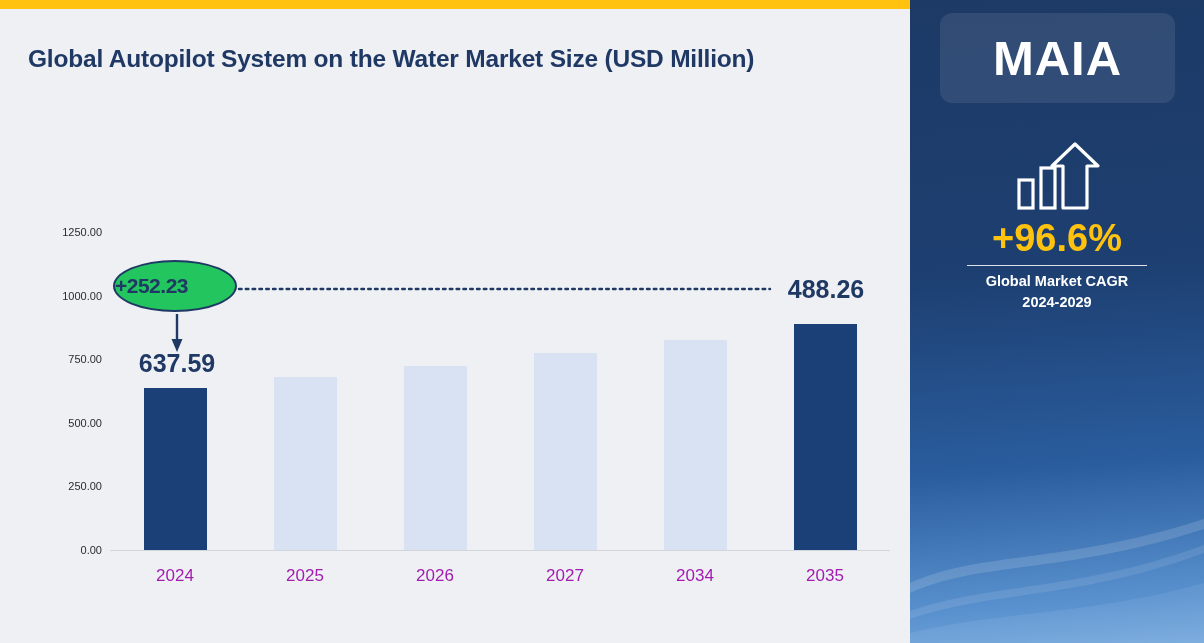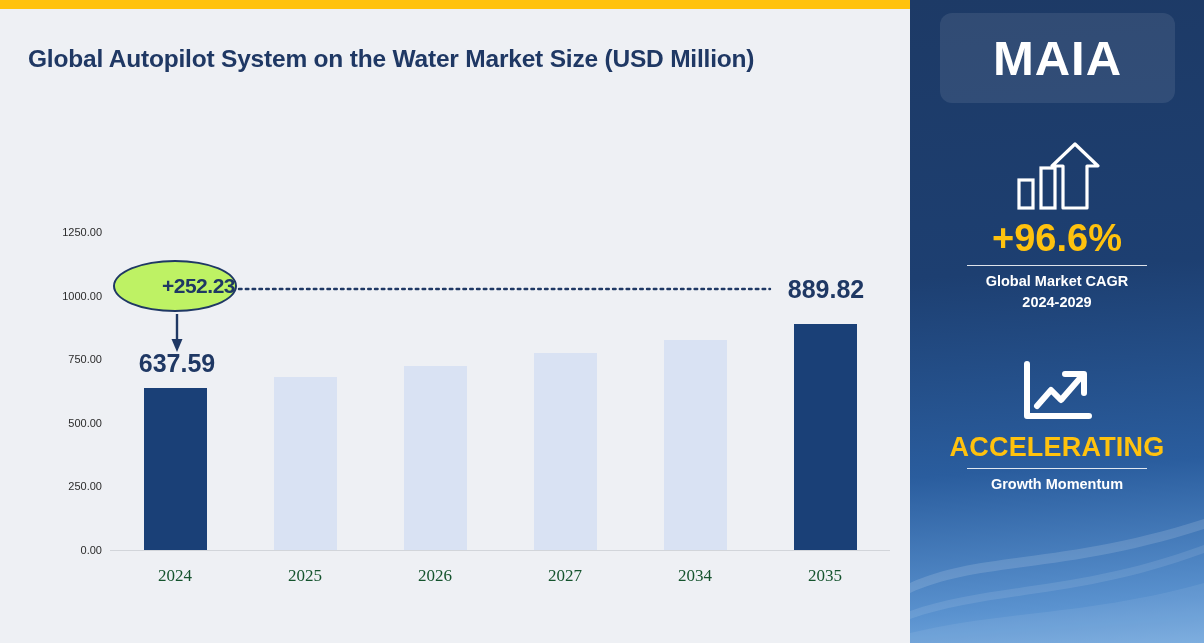--- a/index.html
+++ b/index.html
@@ -40,31 +40,31 @@
   }
   .axis-line {
     position:absolute; left:110px; top:541px; width:780px; height:1px;
     background:#d2d5da;
   }
   .bar {
     position:absolute; bottom:93px;
   }
   .x-label {
     position:absolute; top:557px;
-    font-size:17px; color:#14532d; text-align:center;
-    font-family:Liberation Serif, serif;
+    font-size:17px; color:#a21caf; text-align:center;
+    font-family:Liberation Sans, sans-serif;
     transform:translateX(-50%);
   }
 
   
   .callout-ellipse {
     position:absolute; left:113px; top:251px; width:124px; height:52px;
     border:2.6px solid #1f3864; border-radius:50%;
-    background:#bef264;
-    display:flex; align-items:center; justify-content:flex-end;
+    background:#22c55e;
+    display:flex; align-items:center; justify-content:flex-start;
   }
   .callout-ellipse span {
     font-size:21px; font-weight:bold; color:#1f3864;
     font-family:"Liberation Sans", sans-serif;
     letter-spacing:-0.5px;
   }
   .value-label {
     position:absolute;
     font-size:25px; font-weight:bold; color:#1f3864;
     font-family:"Liberation Sans", sans-serif;
@@ -144,21 +144,21 @@
         <line x1="239" y1="280" x2="770" y2="280" stroke="#1f3864" stroke-width="2.4" stroke-dasharray="2.6,4.2" stroke-linecap="round"></line>
         <line x1="177" y1="305" x2="177" y2="334" stroke="#1f3864" stroke-width="2.4"></line>
         <polygon points="177,343 171.5,330 182.5,330" fill="#1f3864"></polygon>
       </svg>
 
       <div class="callout-ellipse">
         <span>+252.23</span>
       </div>
 
       <div class="value-label" id="vlabFirst" style="left:177px; top:340px;text-align:center;">637.59</div>
-      <div class="value-label" id="vlabLast" style="left:826px; top:266px;">889.82</div>
+      <div class="value-label" id="vlabLast" style="left:826px; top:266px;">488.26</div>
 
     </div>
   </div>
 
   <div class="sidebar">
 
     <svg class="sidebar-waves" viewBox="0 0 294 210" preserveAspectRatio="none">
       <path d="M0,150 C70,118 150,132 294,86 L294,96 C150,142 70,128 0,160 Z" fill="rgba(255,255,255,0.14)"></path>
       <path d="M0,178 C80,150 170,158 294,112 L294,120 C170,166 80,158 0,186 Z" fill="rgba(255,255,255,0.10)"></path>
       <path d="M0,200 C90,178 180,182 294,150 L294,210 L0,210 Z" fill="rgba(255,255,255,0.07)"></path>
@@ -175,27 +175,15 @@
           <rect x="30" y="28" width="14" height="40" fill="none" stroke="#ffffff" stroke-width="3.2"></rect>
           <path d="M52,68 L52,26 L41,26 L64,4 L87,26 L76,26 L76,68 Z" fill="none" stroke="#ffffff" stroke-width="3.2" stroke-linejoin="round"></path>
         </svg>
       </div>
       <div class="stat-big" style="font-size:38px;line-height:1.1;margin-top:2px;">+96.6%</div>
       <div class="stat-divider"></div>
       <div class="stat-sub">Global Market CAGR</div>
       <div class="stat-sub">2024-2029</div>
     </div>
 
-    <div class="stat-block" style="top:358px;">
-      <div class="stat-icon">
-        <svg width="80" height="70" viewBox="0 0 80 70">
-          <path d="M10,6 L10,58 L72,58" fill="none" stroke="#ffffff" stroke-width="6" stroke-linecap="round" stroke-linejoin="round"></path>
-          <path d="M20,48 L34,32 L44,42 L64,19" fill="none" stroke="#ffffff" stroke-width="6" stroke-linecap="round" stroke-linejoin="round"></path>
-          <path d="M48,16 L67,16 L67,35" fill="none" stroke="#ffffff" stroke-width="6" stroke-linecap="round" stroke-linejoin="round"></path>
-        </svg>
-      </div>
-      <div class="stat-big" style="font-size:27px;line-height:1.15;margin-top:4px;letter-spacing:0.2px;">ACCELERATING</div>
-      <div class="stat-divider"></div>
-      <div class="stat-sub">Growth Momentum</div>
-    </div>
 
   </div>
 </div>
 
 </body></html>

